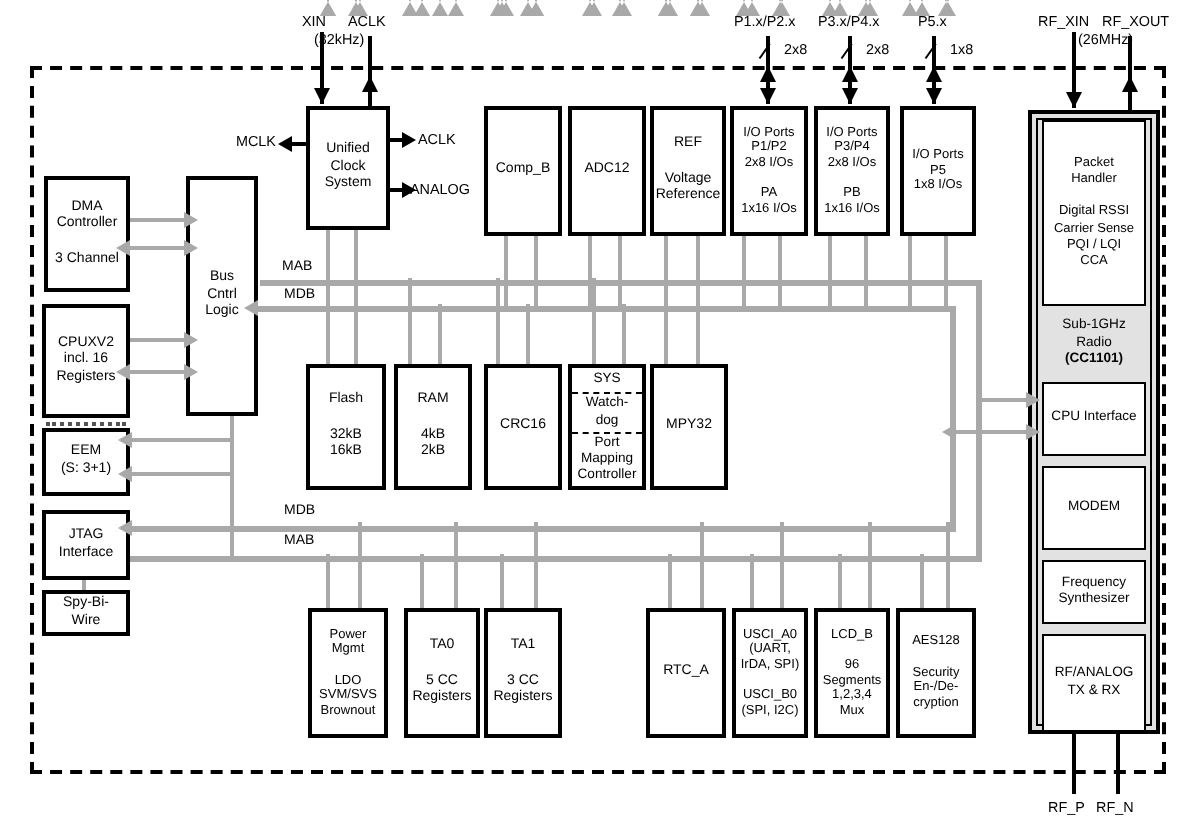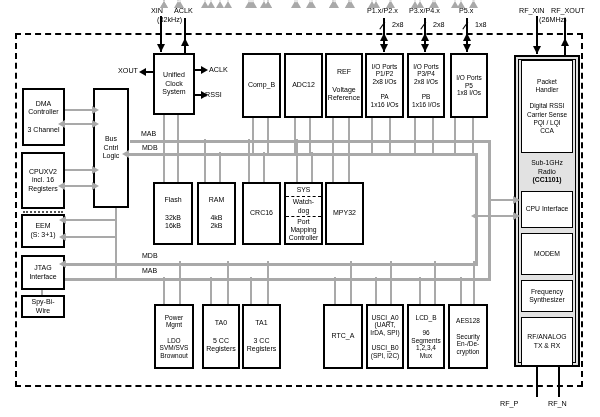--- a/index.html
+++ b/index.html
@@ -39,29 +39,29 @@
   <div class="lbl" style="left:157px;top:16px">(32kHz)</div>
   <div class="lbl" style="left:367px;top:7px">P1.x/P2.x</div>
   <div class="lbl" style="left:392px;top:21px">2x8</div>
   <div class="lbl" style="left:409px;top:7px">P3.x/P4.x</div>
   <div class="lbl" style="left:433px;top:21px">2x8</div>
   <div class="lbl" style="left:459px;top:7px">P5.x</div>
   <div class="lbl" style="left:475px;top:21px">1x8</div>
   <div class="lbl" style="left:519px;top:7px">RF_XIN</div>
   <div class="lbl" style="left:551px;top:7px">RF_XOUT</div>
   <div class="lbl" style="left:539px;top:16px">(26MHz)</div>
-  <div class="lbl" style="left:500px;top:400px">RF_P</div>
+  <div class="lbl" style="left:524px;top:400px">RF_P</div>
   <div class="lbl" style="left:548px;top:400px">RF_N</div>
   <div class="slash" style="left:378px;top:25px"></div>
   <div class="slash" style="left:419px;top:25px"></div>
   <div class="slash" style="left:461px;top:25px"></div>
 
-  <div class="lbl" style="left:118px;top:67px">XOUT</div>
+  <div class="lbl" style="left:118px;top:67px">MCLK</div>
   <div class="lbl" style="left:209px;top:66px">ACLK</div>
-  <div class="lbl" style="left:205px;top:91px">RSSI</div>
+  <div class="lbl" style="left:205px;top:91px">ANALOG</div>
 
   <div class="raillbl" style="left:141px;top:130px">MAB</div>
   <div class="raillbl" style="left:142px;top:144px">MDB</div>
   <div class="raillbl" style="left:142px;top:252px">MDB</div>
   <div class="raillbl" style="left:142px;top:267px">MAB</div>
 
   <div class="rail" style="left:130px;top:140px;width:361px;height:2.6px"></div>
   <div class="rail" style="left:488px;top:140px;width:2.6px;height:141px"></div>
   <div class="rail" style="left:65px;top:278px;width:426px;height:2.6px"></div>
   <div class="rail" style="left:131px;top:153px;width:347px;height:2.6px"></div>

